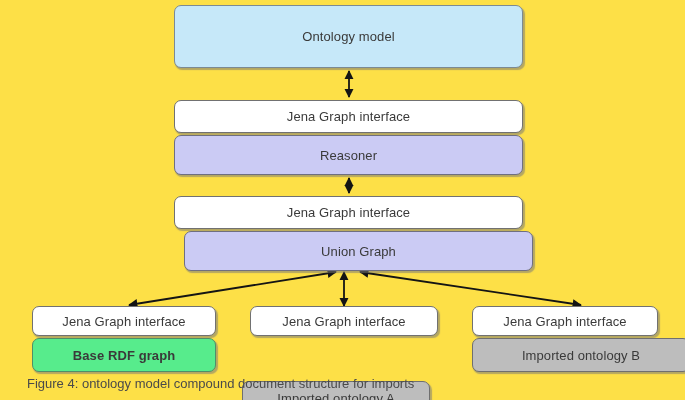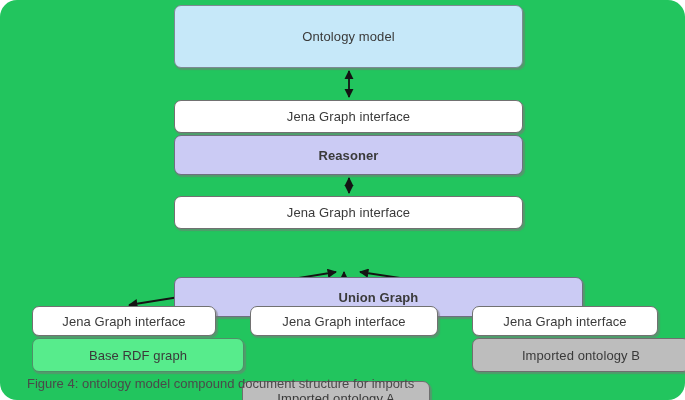--- a/index.html
+++ b/index.html
@@ -7,23 +7,22 @@
     padding: 0;
     background: #ffffff;
   }
   body {
     font-family: "Liberation Sans", sans-serif;
   }
   #figure {
     position: relative;
     width: 685px;
     height: 400px;
-    background: #22c55e;
+    background: #fde047;
     overflow: hidden;
-    border-radius: 17px;
   }
   .node {
     position: absolute;
     box-sizing: border-box;
     border: 1px solid #6b6b6b;
     border-radius: 7px;
     display: flex;
     align-items: center;
     justify-content: center;
     color: #3a3a3a;
@@ -31,21 +30,21 @@
     line-height: 1;
     letter-spacing: 0.1px;
     box-shadow: 1.5px 2px 1px rgba(120,120,120,0.55);
     text-align: center;
   }
   .iface {
     background: #ffffff;
     border-color: #717171;
   }
   .blue   { background: #c6e8f9; border-color: #7c8a93; }
-  .purple { background: #cbcbf4; border-color: #6f6f80; font-weight: bold; }
+  .purple { background: #cbcbf4; border-color: #6f6f80; }
   .green  { background: #57ec8c; border-color: #4f8f68; }
   .gray   { background: #bdbdbd; border-color: #6f6f6f; }
 
   
   .stack-top    { border-bottom-left-radius: 7px; border-bottom-right-radius: 7px; }
   .stack-bottom { border-top-left-radius: 7px; border-top-right-radius: 7px; }
 
   svg.connectors {
     position: absolute;
     left: 0;
@@ -93,28 +92,28 @@
   <div class="node iface stack-top" style="left:174px; top:100px; width:349px; height:33px;">
     <span>Jena Graph interface</span>
   </div>
   <div class="node purple stack-bottom" style="left:174px; top:135px; width:349px; height:40px;">
     <span>Reasoner</span>
   </div>
 
   <div class="node iface stack-top" style="left:174px; top:196px; width:349px; height:33px;">
     <span>Jena Graph interface</span>
   </div>
-  <div class="node purple stack-bottom" style="left:174px; top:231px; width:409px; height:40px;margin-top:46px;">
+  <div class="node purple stack-bottom" style="left:184px; top:231px; width:349px; height:40px;">
     <span>Union Graph</span>
   </div>
 
   <div class="node iface stack-top" style="left:32px; top:306px; width:184px; height:30px;">
     <span>Jena Graph interface</span>
   </div>
-  <div class="node green stack-bottom" style="left:32px; top:338px; width:212px; height:34px;">
+  <div class="node green stack-bottom" style="left:32px; top:338px; width:184px; height:34px;font-weight:bold;">
     <span>Base RDF graph</span>
   </div>
 
   <div class="node iface stack-top" style="left:250px; top:306px; width:188px; height:30px;">
     <span>Jena Graph interface</span>
   </div>
   <div class="node gray stack-bottom" style="left:242px; top:338px; width:188px; height:34px;margin-top:43px;">
     <span>Imported ontology A</span>
   </div>
 

